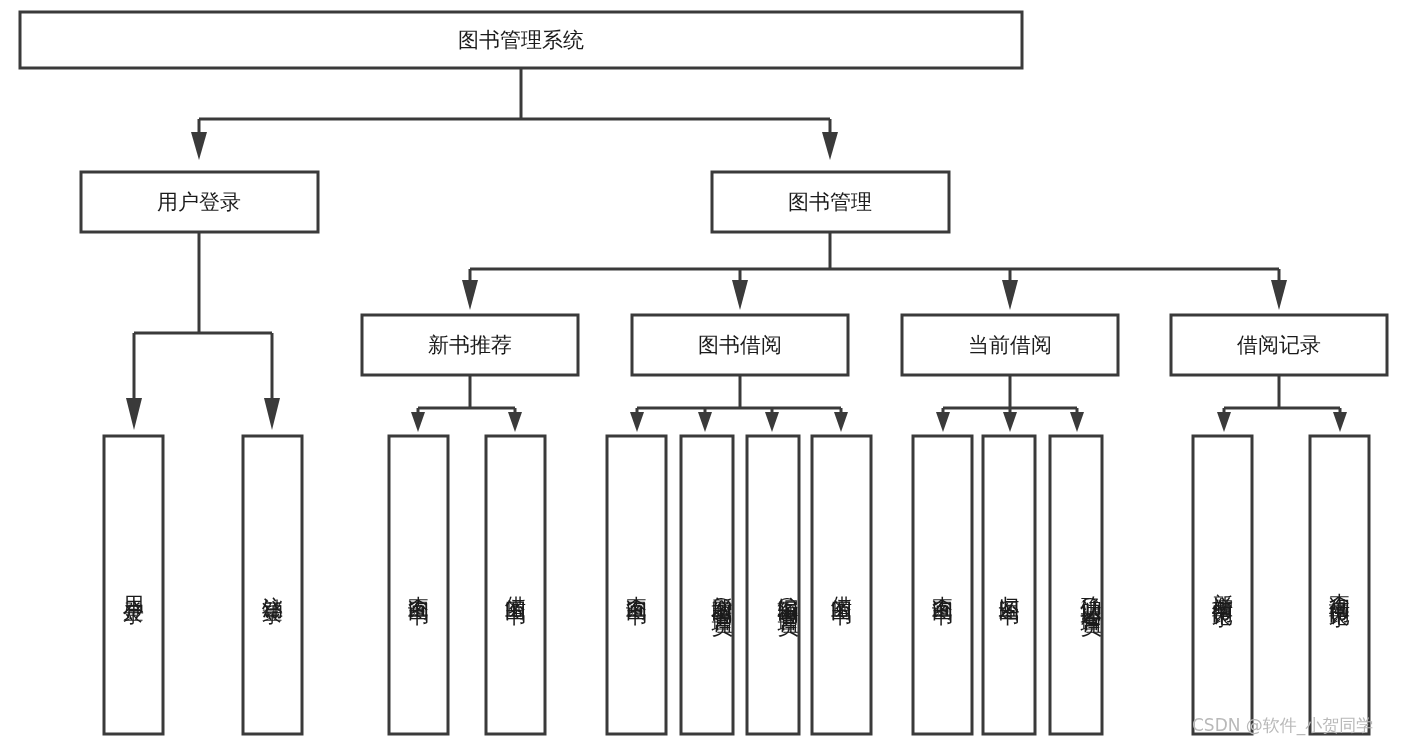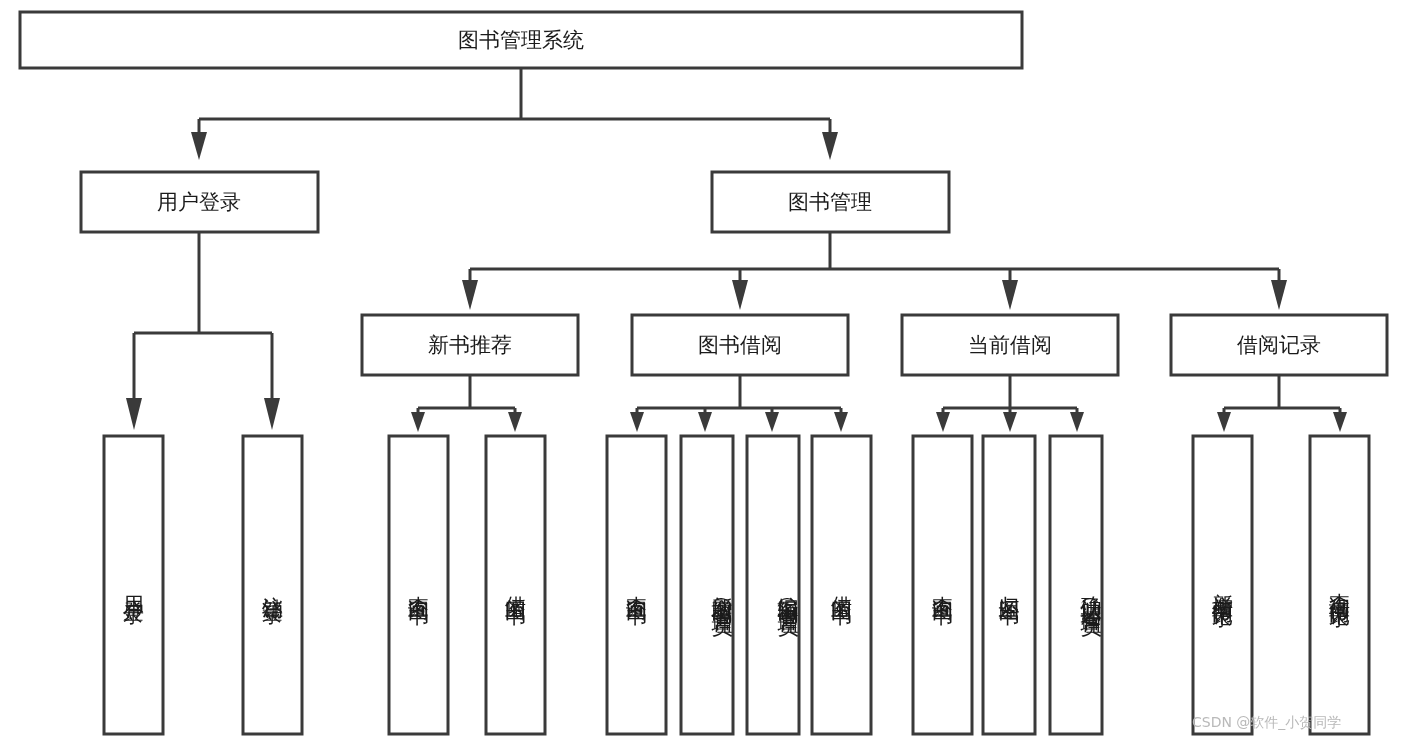--- a/index.html
+++ b/index.html
@@ -61,21 +61,21 @@
     font-size: 21px;
     line-height: 1.05;
     color: #1b1b1b;
     letter-spacing: 3px;
     white-space: nowrap;
     pointer-events: none;
   }
   .watermark {
     position: absolute;
     font-family: "DejaVu Sans", "Liberation Sans", sans-serif;
-    font-size: 14px;
+    font-size: 17px;
     color: #b9b9b9;
     white-space: nowrap;
     left: 1192px;
     top: 714px;
   }
 </style>
 </head>
 <body>
 
 <div id="diagram-root">

